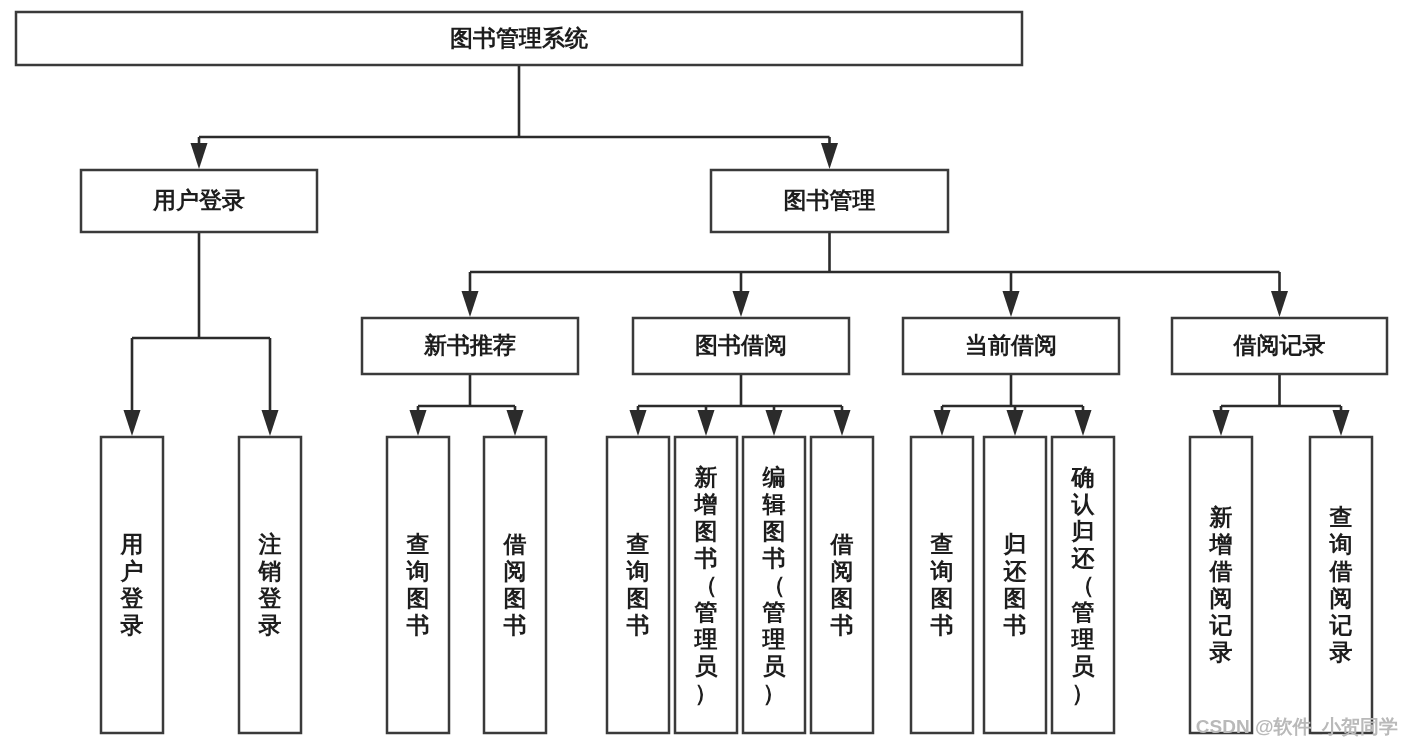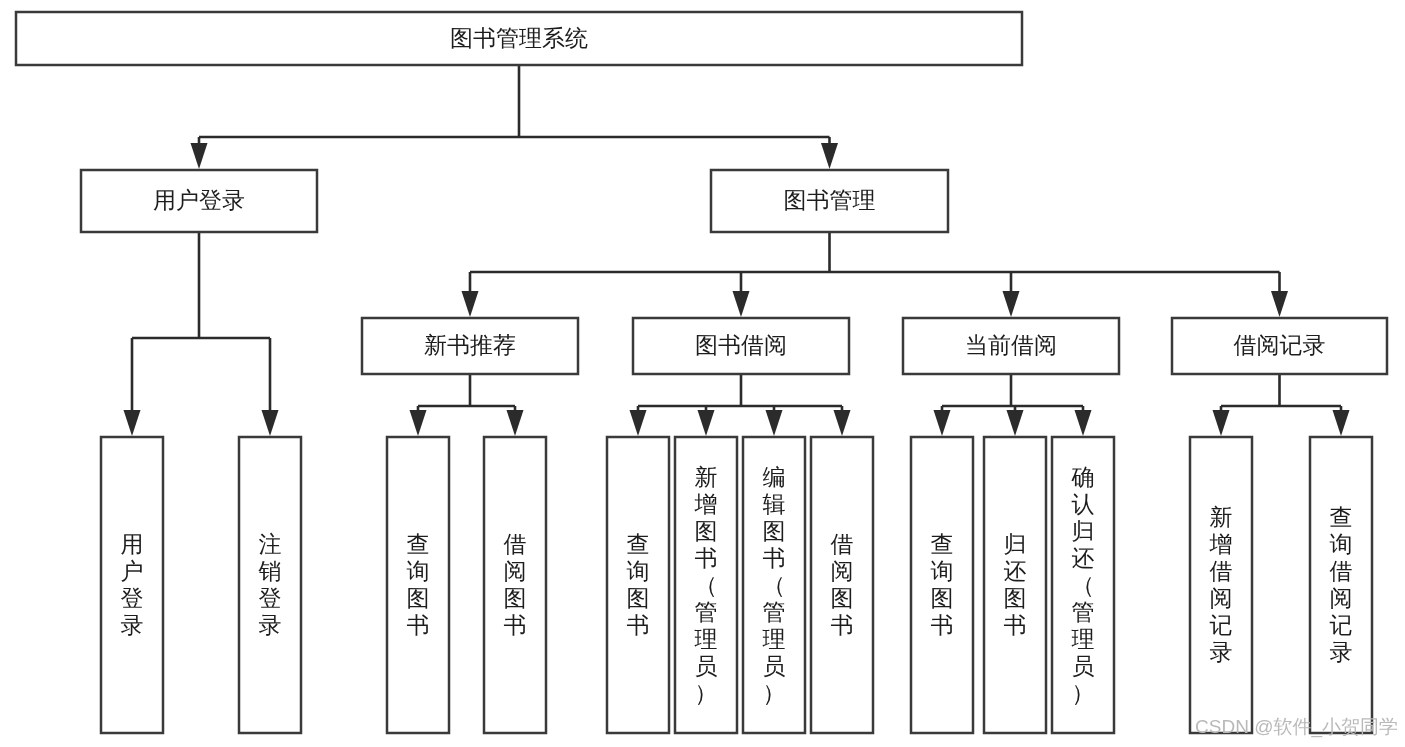--- a/index.html
+++ b/index.html
@@ -10,20 +10,21 @@
   }
   body {
     font-family: "Liberation Sans", "DejaVu Sans", sans-serif;
   }
   #diagram-root {
     position: relative;
     width: 1405px;
     height: 747px;
     background: #ffffff;
     overflow: hidden;
+    font-weight: bold;
   }
   svg#tree-svg {
     position: absolute;
     left: 0;
     top: 0;
     width: 1405px;
     height: 747px;
     display: block;
   }
   .node-box {

